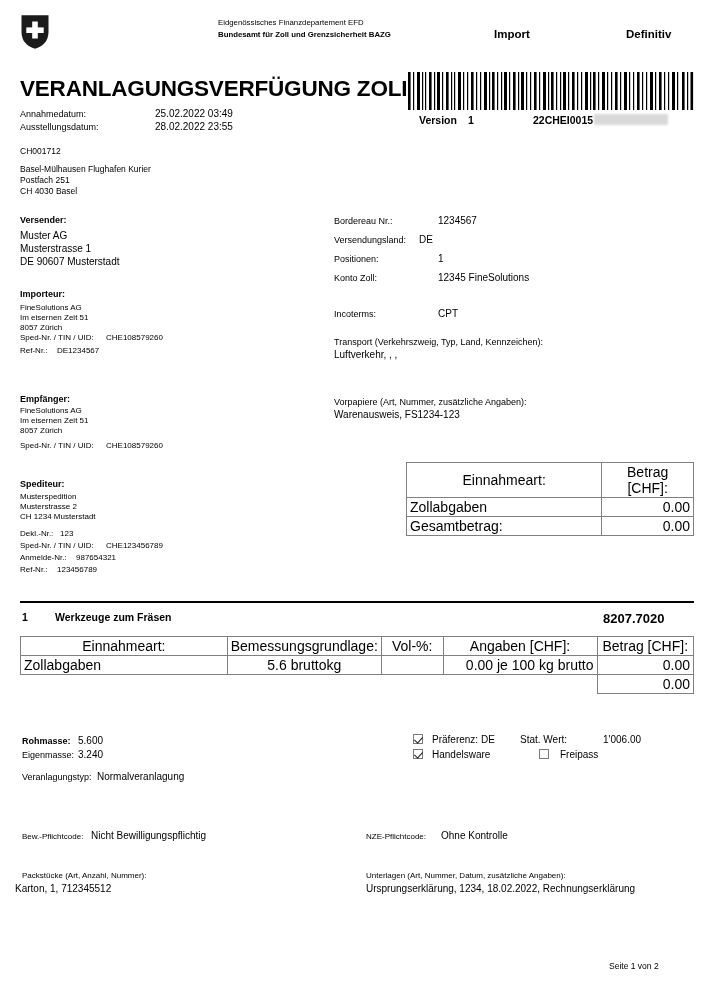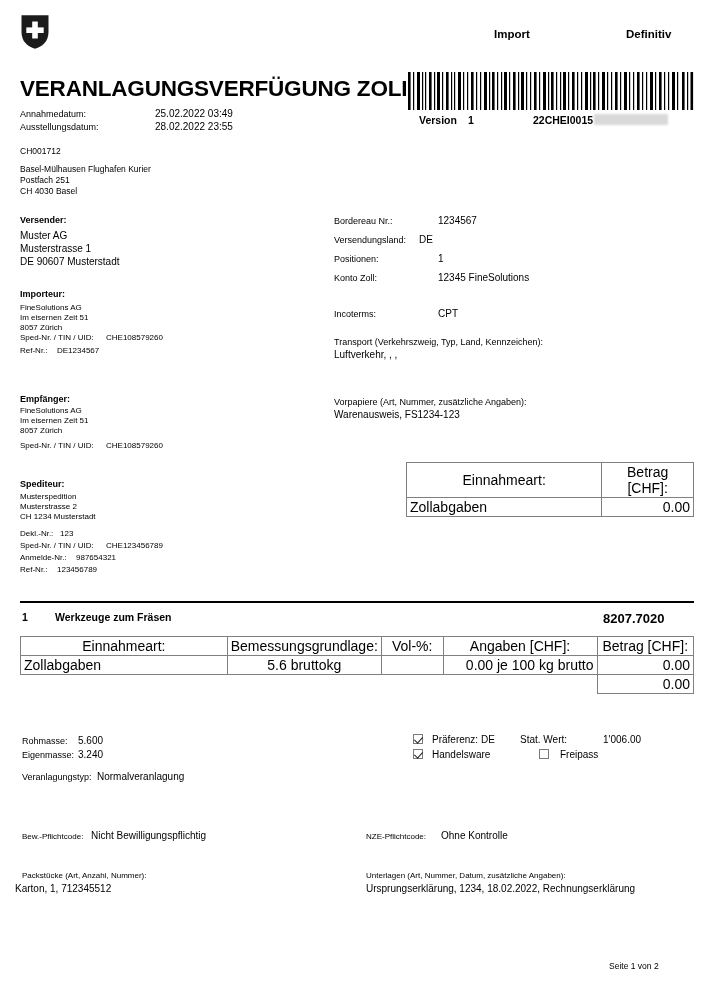--- a/index.html
+++ b/index.html
@@ -180,20 +180,24 @@
 
   <div class="hdr">
 
     <svg class="shield" viewBox="0 0 30 36">
       <path d="M1.5 1.2 H28.5 V18 C28.5 27.5 22.5 32.5 15 34.8 C7.5 32.5 1.5 27.5 1.5 18 Z" fill="#1b1b1b"></path>
       <rect x="12.2" y="7.5" width="5.6" height="17" fill="#ffffff"></rect>
       <rect x="6.3" y="13.4" width="17.4" height="5.6" fill="#ffffff"></rect>
     </svg>
 
 
+    <div class="fed-dept">
+      <div>Eidgenössisches Finanzdepartement EFD</div>
+      <div class="b">Bundesamt für Zoll und Grenzsicherheit BAZG</div>
+    </div>
 
     <div class="hdr-mode a">Import</div>
     <div class="hdr-mode b">Definitiv</div>
   </div>
 
   <div class="title">VERANLAGUNGSVERFÜGUNG ZOLL</div>
 
   <div class="barcode-wrap">
     <svg class="barcode" viewBox="0 0 288 38" preserveAspectRatio="none">
       <rect x="0" y="0" width="288" height="38" fill="#ffffff"></rect>
@@ -349,20 +353,24 @@
       <tr>
         <th>Einnahmeart:</th>
         <th>Betrag [CHF]:</th>
       </tr>
     </thead>
     <tbody>
       <tr>
         <td>Zollabgaben</td>
         <td class="num">0.00</td>
       </tr>
+      <tr>
+        <td class="bold">Gesamtbetrag:</td>
+        <td class="num bold">0.00</td>
+      </tr>
     </tbody>
   </table>
 
   <div class="rule-thick"></div>
   <div class="pos-no">1</div>
   <div class="pos-desc">Werkzeuge zum Fräsen</div>
   <div class="pos-tar">8207.7020</div>
 
   <table class="grid" id="item-table">
     <colgroup>
@@ -392,21 +400,21 @@
       <tr>
         <td class="blank-cell"></td>
         <td class="blank-cell"></td>
         <td class="blank-cell"></td>
         <td class="blank-cell"></td>
         <td class="num">0.00</td>
       </tr>
     </tbody>
   </table>
 
-  <div class="t" style="left:22px; top:735px;">Rohmasse:</div>
+  <div class="t" style="left:22px; top:735px;font-weight:bold;">Rohmasse:</div>
   <div class="t s10" style="left:78px; top:734px;">5.600</div>
   <div class="t" style="left:22px; top:749px;">Eigenmasse:</div>
   <div class="t s10" style="left:78px; top:748px;">3.240</div>
   <div class="t" style="left:22px; top:771px;">Veranlagungstyp:</div>
   <div class="t s10" style="left:97px; top:770px;">Normalveranlagung</div>
 
   <div class="cbx checked" style="left:413px; top:734px;"></div>
   <div class="t s10" style="left:432px; top:733px;">Präferenz: DE</div>
 
   <div class="cbx checked" style="left:413px; top:749px;"></div>

